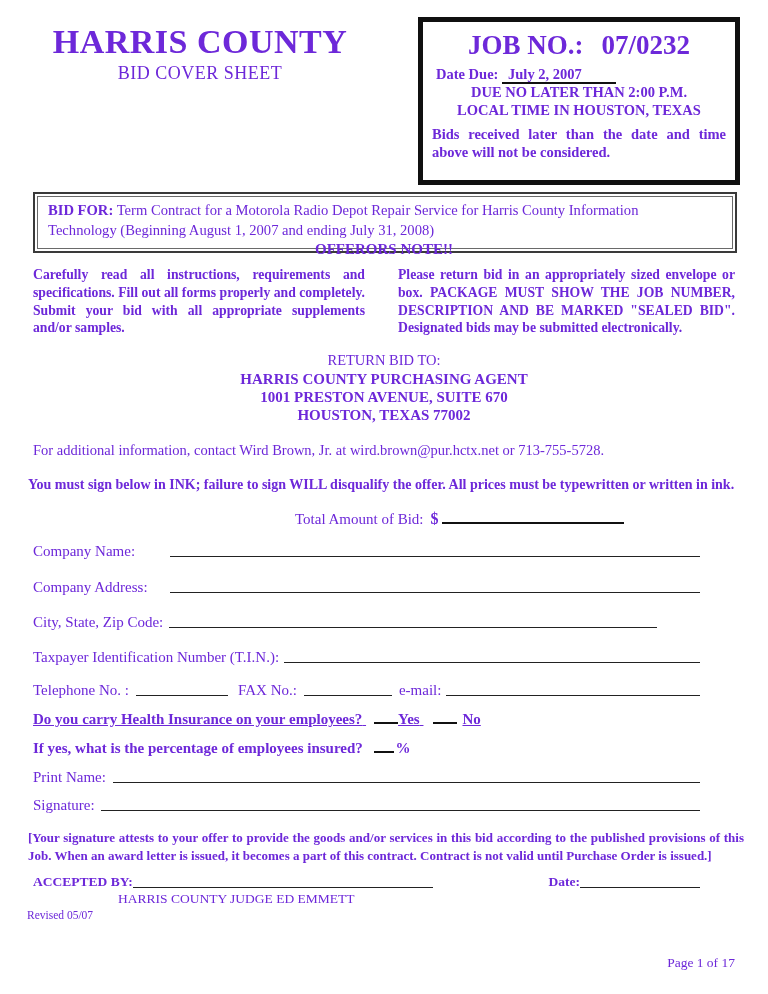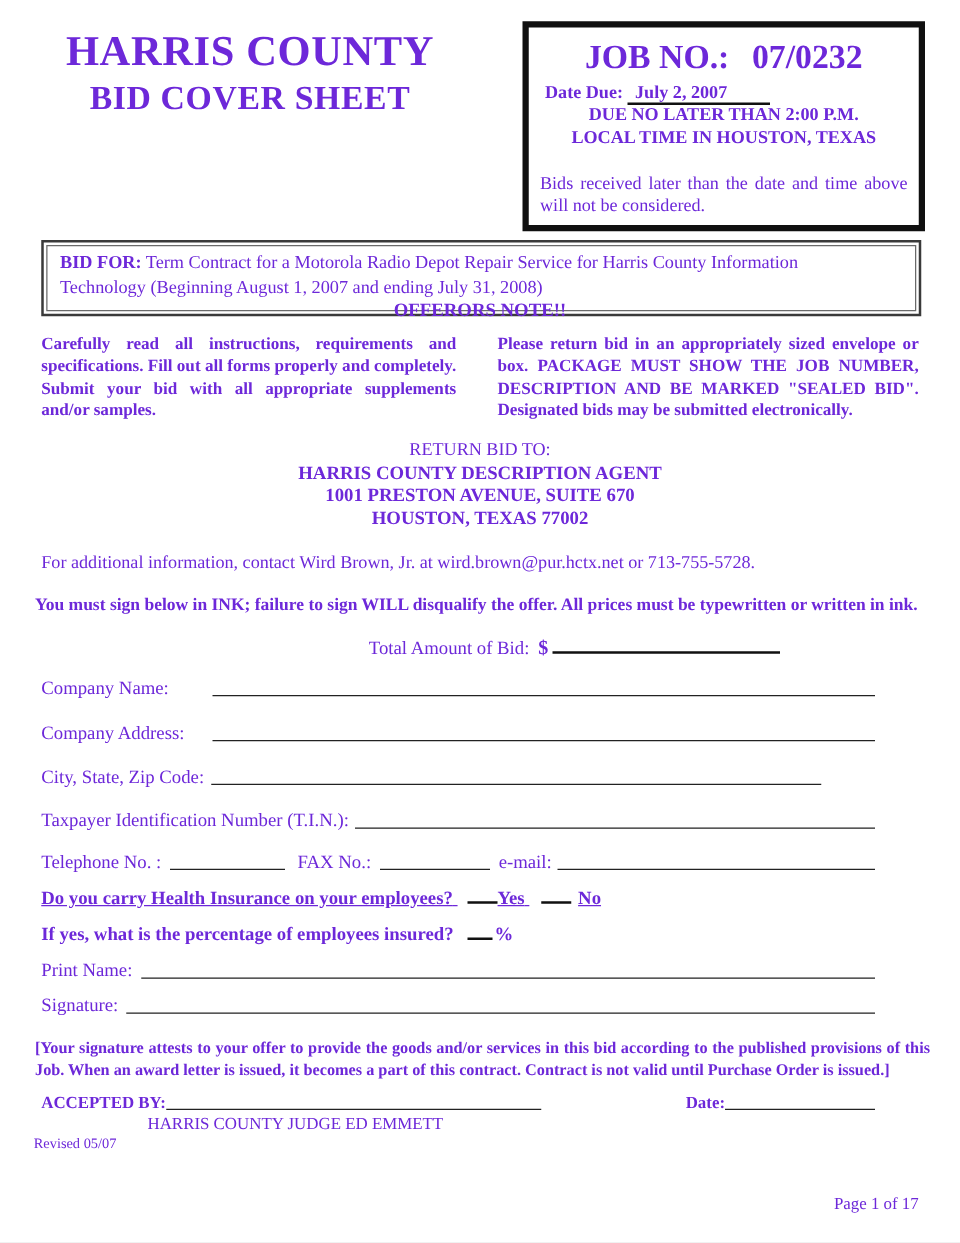--- a/index.html
+++ b/index.html
@@ -8,33 +8,33 @@
     background:#ffffff; color:#6d28d9;
     font-family:"Liberation Serif","DejaVu Serif",serif;
     overflow:hidden;
   }
   .abs { position:absolute; }
   .b { font-weight:bold; }
 
   
   .hdr { left:40px; top:24px; width:320px; text-align:center; }
   .hdr-title { font-size:34px; font-weight:bold; letter-spacing:0.5px; line-height:1.05; }
-  .hdr-sub { font-size:27px; font-weight:bold; margin-top:3px; letter-spacing:0.5px; }
+  .hdr-sub { font-size:18px; font-weight:normal; margin-top:3px; letter-spacing:0.5px; }
 
   
   .jobbox {
     left:418px; top:17px; width:322px; height:168px; box-sizing:border-box;
     border:5px solid #101010; padding:6px 9px 4px 9px;
   }
   .jobno { text-align:center; font-size:27px; font-weight:bold; margin-top:2px; }
   .jobno .num { margin-left:18px; }
   .datedue { font-size:14.5px; font-weight:bold; margin-top:5px; padding-left:4px; }
   .datedue .val { border-bottom:2px solid #111; padding:0 34px 0 6px; }
   .dueline { font-size:14.5px; font-weight:bold; text-align:center; line-height:1.25; }
-  .jobnote { font-size:14.5px; font-weight:normal; text-align:justify; line-height:1.25; margin-top:19px; }
+  .jobnote { font-size:14.5px; font-weight:bold; text-align:justify; line-height:1.25; margin-top:6px; }
 
   
   .bidfor-outer {
     left:33px; top:192px; width:704px; box-sizing:border-box;
     border:2px solid #3a3a3a; padding:2px; background:#fff;
   }
   .bidfor-inner {
     border:1px solid #6a6a6a; padding:3px 28px 7px 10px;
     font-size:14.6px; line-height:1.4;
   }
@@ -109,21 +109,21 @@
   <div class="abs offerors">OFFERORS NOTE!!</div>
 
   <div class="abs cols">
     <div class="col-l">Carefully read all instructions, requirements and specifications.  Fill out all forms properly and completely.  Submit your bid with all appropriate supplements and/or samples.</div>
     <div class="col-gap"></div>
     <div class="col-r">Please return bid in an appropriately sized envelope or box.  PACKAGE MUST SHOW THE JOB NUMBER, DESCRIPTION AND BE MARKED "SEALED BID".  Designated bids may be submitted electronically.</div>
   </div>
 
   <div class="abs retbid">
     <div class="h">RETURN BID TO:</div>
-    <div class="l">HARRIS COUNTY DESCRIPTION AGENT</div>
+    <div class="l">HARRIS COUNTY PURCHASING AGENT</div>
     <div class="l">1001 PRESTON AVENUE, SUITE 670</div>
     <div class="l">HOUSTON, TEXAS 77002</div>
   </div>
 
   <div class="abs contact">For additional information, contact Wird Brown, Jr. at wird.brown@pur.hctx.net  or 713-755-5728.</div>
 
   <div class="abs totalbid">
     <span>Total Amount of Bid:</span><span class="cur">$</span>
     <span class="iline" style="width:182px;"></span>
   </div>

